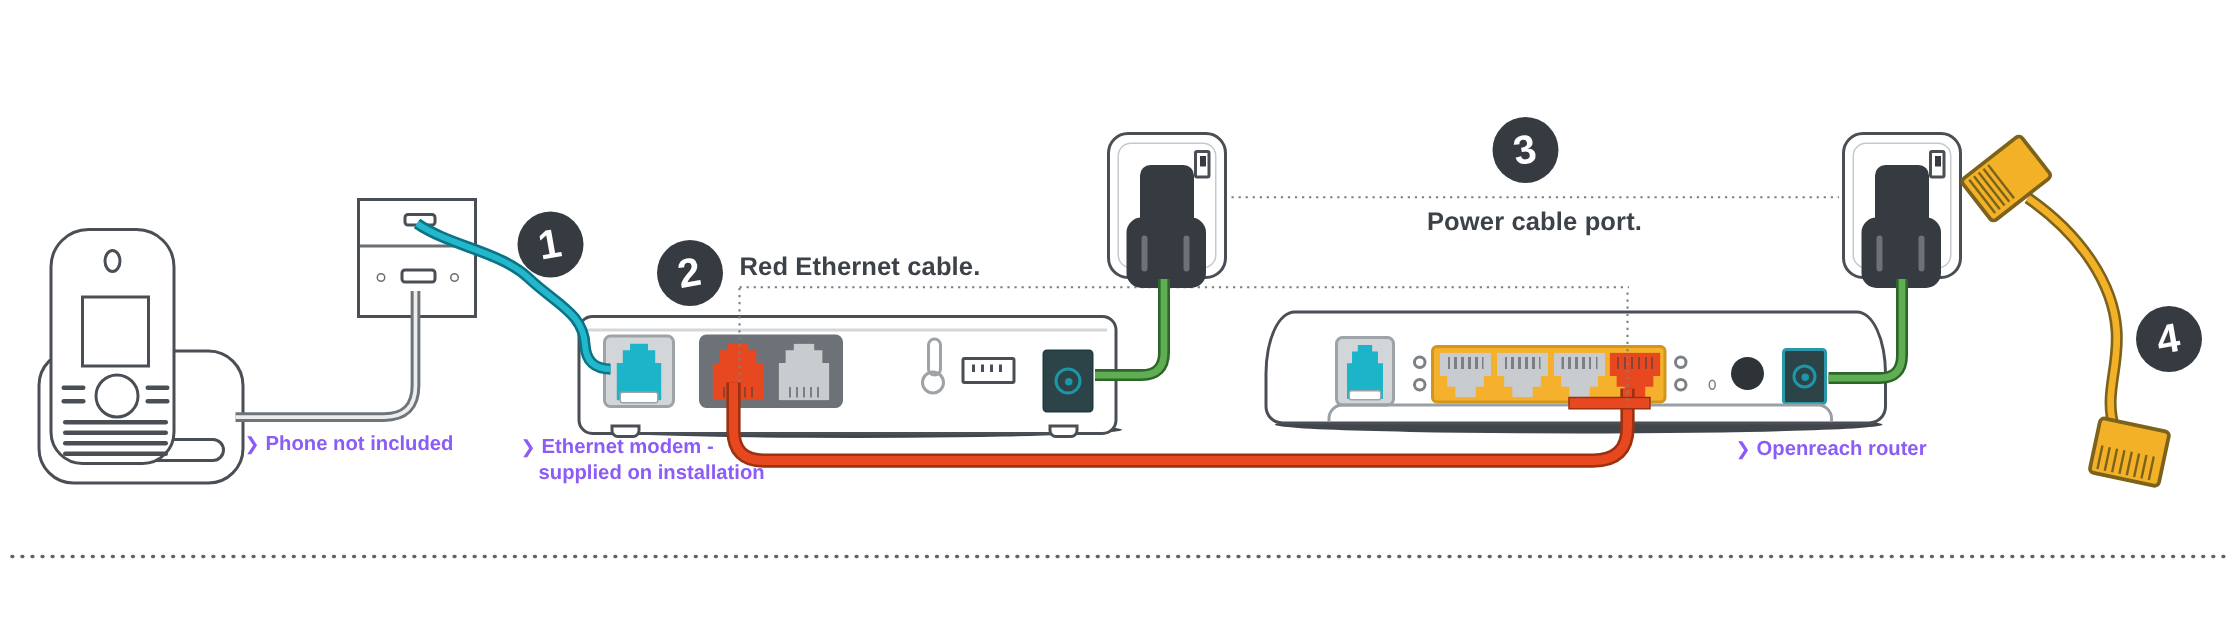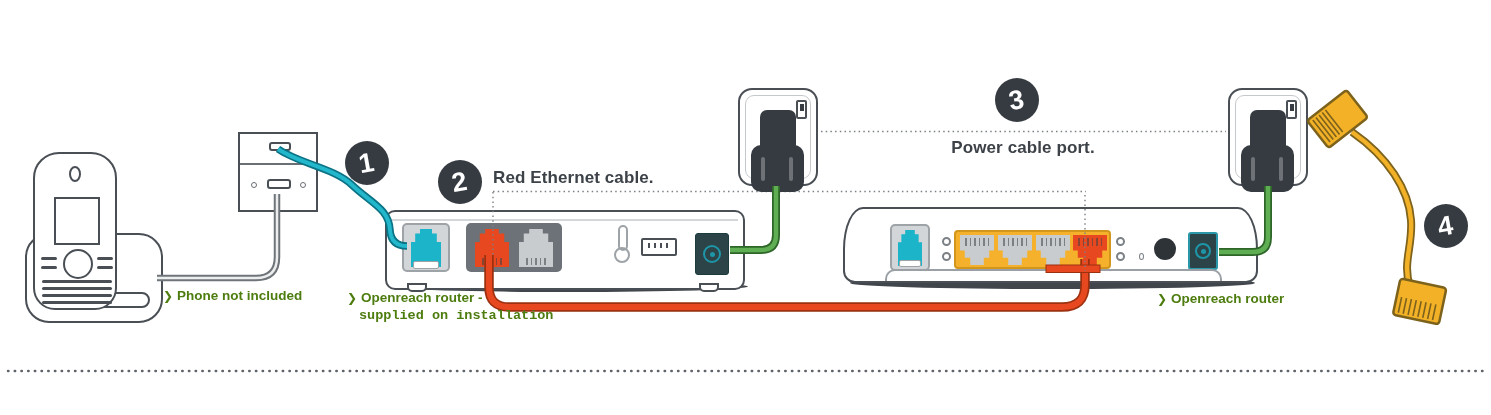--- a/index.html
+++ b/index.html
@@ -35,21 +35,21 @@
   .plug-head{position:absolute;left:11px;top:55px;width:53px;height:47px;background:#363b42;border-radius:10px;}
   .plug-hl{position:absolute;top:12px;width:4px;height:24px;background:rgba(255,255,255,.28);border-radius:2px;}
 
   
   .marker{position:absolute;width:44px;height:44px;background:#363b42;border-radius:50%;
           display:flex;align-items:center;justify-content:center;}
   .marker span{color:#ffffff;font-size:27px;font-weight:800;transform:rotate(-10deg);line-height:1;}
 
   
   .heading{position:absolute;color:#3d4248;font-size:17px;font-weight:800;letter-spacing:.1px;}
-  .lbl{position:absolute;color:#4d7c0f;font-size:13.5px;font-weight:700;line-height:15.5px;white-space:nowrap;}
+  .lbl{position:absolute;color:#8b5cf6;font-size:13.5px;font-weight:700;line-height:15.5px;white-space:nowrap;}
   .chev{font-size:12px;margin-right:4px;}
   .thin{position:absolute;background:#4a4f55;border-radius:2px;}
   .foot{position:absolute;width:20px;height:9px;background:#fff;border:2px solid #4a4f55;border-radius:0 0 5px 5px;box-sizing:border-box;}
 </style>
 </head>
 <body>
 
 <div id="canvas">
 
   <svg class="layer">
@@ -220,20 +220,20 @@
     <span>4</span>
     </div>
 
   <div class="heading" style="left:493px;top:168px;">Red Ethernet cable.</div>
   <div class="heading" style="left:950px;top:138px;width:146px;text-align:center;">Power cable port.</div>
 
   <div class="lbl" style="left:163px;top:288px;">
     <span class="chev">❯</span><span>Phone not included</span>
   </div>
   <div class="lbl" style="left:347px;top:290px;">
-    <span class="chev">❯</span><span>Openreach router -</span><br>
-    <span style="margin-left:12px;font-family:Liberation Mono, monospace;">supplied on installation</span>
+    <span class="chev">❯</span><span>Ethernet modem -</span><br>
+    <span style="margin-left:12px;">supplied on installation</span>
   </div>
   <div class="lbl" style="left:1157px;top:291px;">
     <span class="chev">❯</span><span>Openreach router</span>
   </div>
 
 </div>
 
 </body></html>

